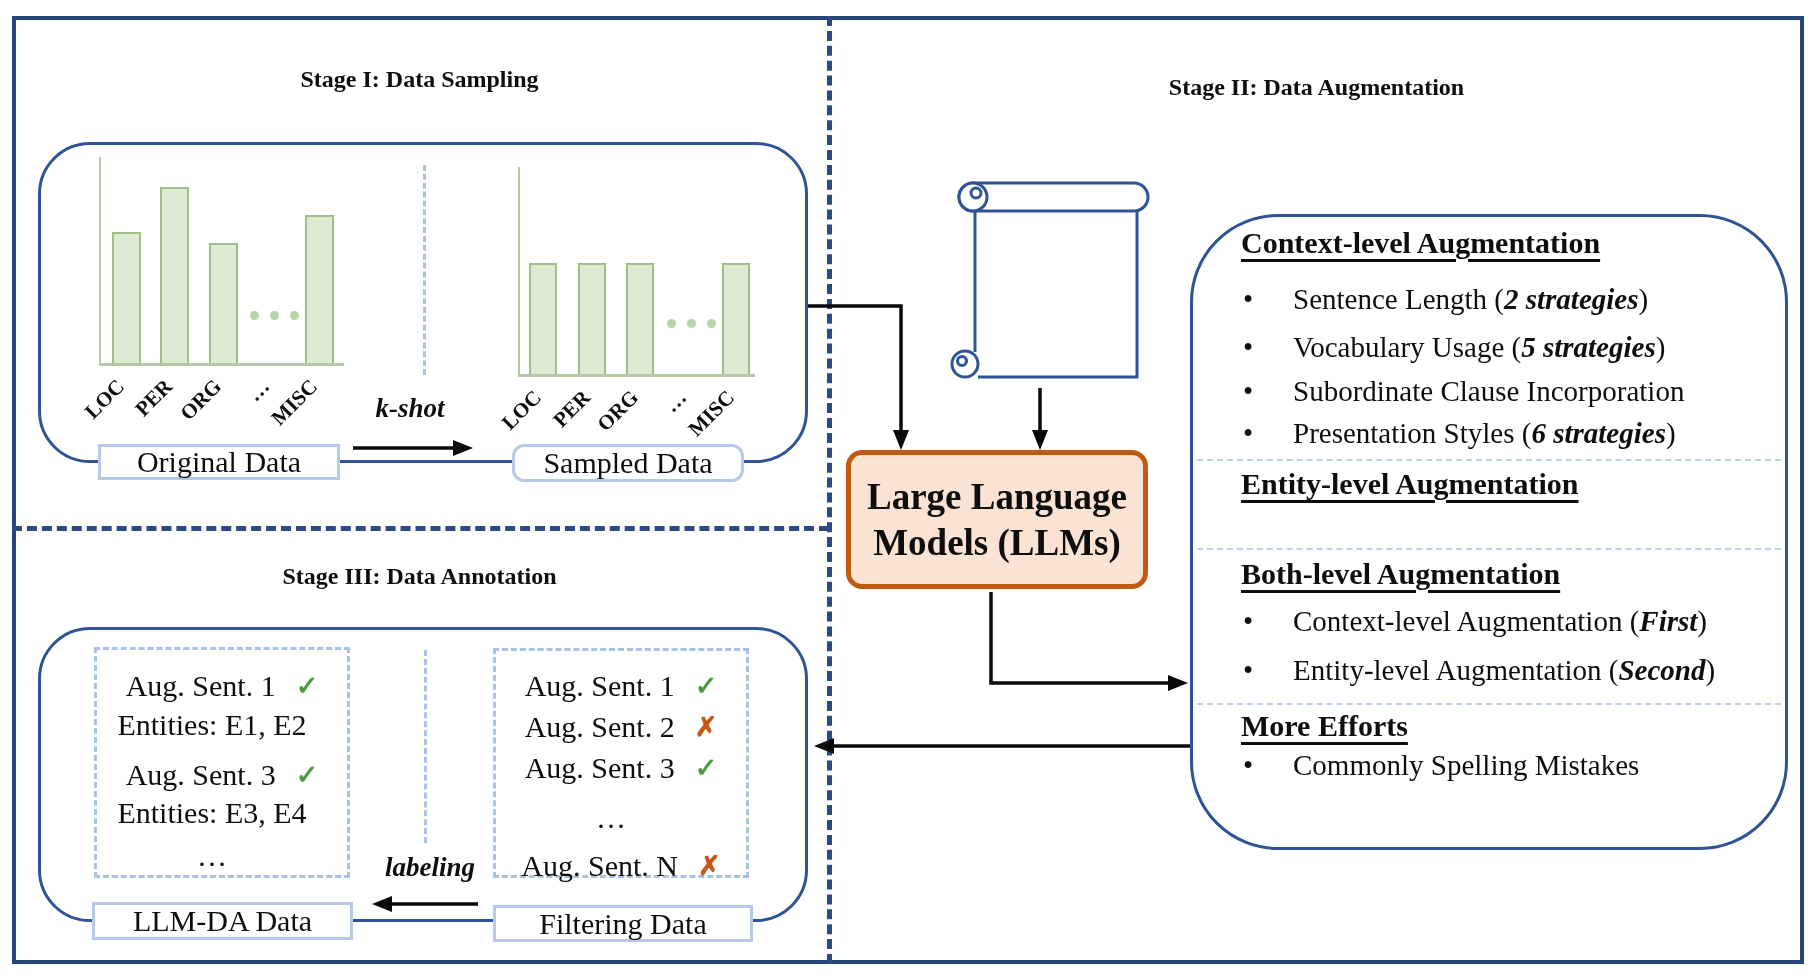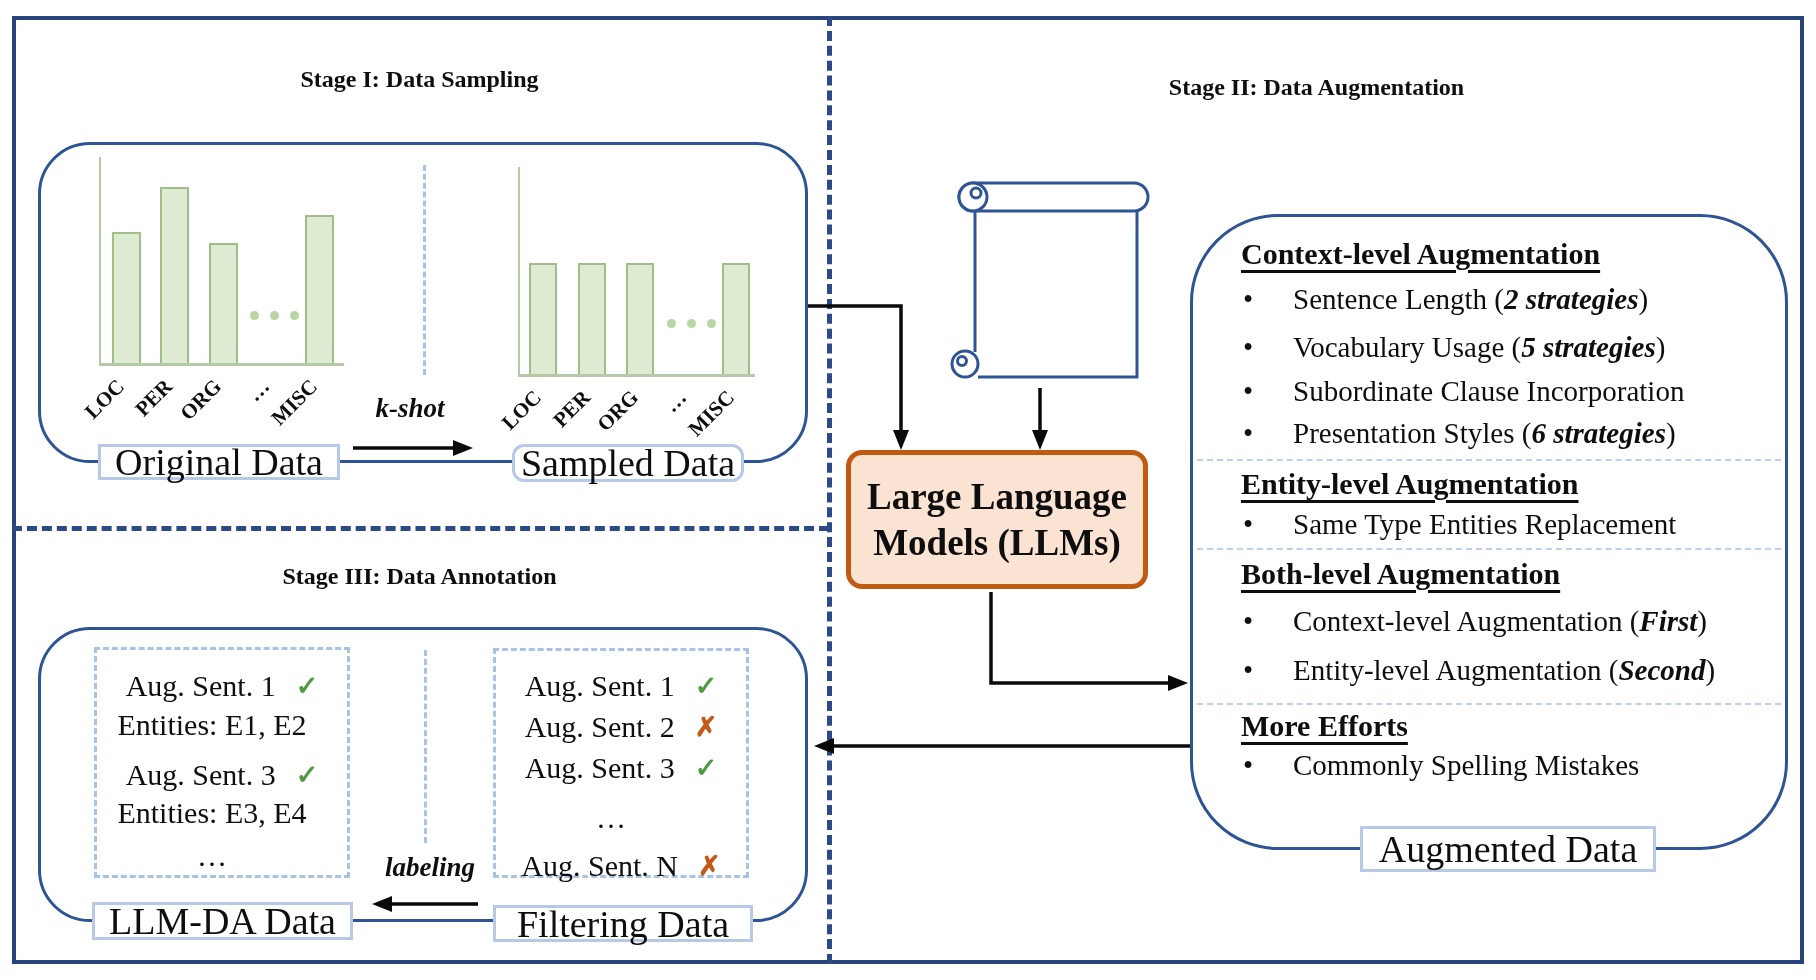--- a/index.html
+++ b/index.html
@@ -9,21 +9,21 @@
   
   #frame{left:12px;top:16px;width:1792px;height:948px;border:4px solid #27447c;box-sizing:border-box;}
   #vsep{left:827px;top:16px;height:948px;width:0;border-left:5px dashed #2c4a85;}
   #hsep{left:12px;top:526px;width:817px;height:0;border-top:5px dashed #2c4a85;}
   
   .stage-title{font-size:24px;font-weight:bold;text-align:center;}
   
   .round-box{border:3px solid #2e5496;border-radius:52px;background:#fff;box-sizing:border-box;}
   
   .tag{background:#fff;border:3px solid #b7c9e6;box-sizing:border-box;display:flex;
-       align-items:center;justify-content:center;font-size:38px;z-index:6;}
+       align-items:center;justify-content:center;font-size:30px;z-index:6;}
   
   .chart{border-left:2px solid #b5c8a8;border-bottom:3px solid #b5c8a8;box-sizing:content-box;}
   .bar{position:absolute;bottom:0;background:#ddebd3;border:2px solid #9fbe88;border-bottom:none;box-sizing:border-box;}
   .dots{position:absolute;display:flex;gap:11px;}
   .dots span{width:9px;height:9px;border-radius:50%;background:#b9d5a3;display:block;}
   .axlabel{position:absolute;width:66px;text-align:right;font-weight:bold;font-size:21px;
            transform:rotate(-45deg);transform-origin:100% 45%;white-space:nowrap;}
   .inner-dash-v{width:0;border-left:3px dashed #a8c3e4;}
   
   .note{font-weight:bold;font-style:italic;font-size:27px;text-align:center;}
@@ -112,43 +112,39 @@
 
   <div class="abs note" style="left:981px;top:246px;width:150px;">various</div>
   <div class="abs note" style="left:981px;top:301px;width:150px;">prompts</div>
 
   <div id="llm-box" class="abs">
     <span>Large Language</span>
     <span>Models (LLMs)</span>
   </div>
 
   <div id="aug-box" class="abs">
-    <div class="asec" style="top:16px">Context-level Augmentation</div>
+    <div class="asec" style="top:5px">Context-level Augmentation</div>
     <div class="abul" style="top:61px"><span>Sentence Length (</span><b><i>2 strategies</i></b><span>)</span></div>
     <div class="abul" style="top:109px"><span>Vocabulary Usage (</span><b><i>5 strategies</i></b><span>)</span></div>
     <div class="abul" style="top:153px"><span>Subordinate Clause Incorporation</span><b><i></i></b><span></span></div>
     <div class="abul" style="top:195px"><span>Presentation Styles (</span><b><i>6 strategies</i></b><span>)</span></div>
 
     <div class="adiv" style="top:242px"></div>
     <div class="asec" style="top:246px">Entity-level Augmentation</div>
-    <div class="abul" style="top:286px"><span>Same Type Entities Replacement</span><b><i></i></b><span></span></div>
 
     <div class="adiv" style="top:331px"></div>
     <div class="asec" style="top:336px">Both-level Augmentation</div>
     <div class="abul" style="top:383px"><span>Context-level Augmentation (</span><b><i>First</i></b><span>)</span></div>
     <div class="abul" style="top:432px"><span>Entity-level Augmentation (</span><b><i>Second</i></b><span>)</span></div>
 
     <div class="adiv" style="top:486px"></div>
     <div class="asec" style="top:488px">More Efforts</div>
     <div class="abul" style="top:527px"><span>Commonly Spelling Mistakes</span><b><i></i></b><span></span></div>
   </div>
 
-  <div class="abs tag" style="left:1360px;top:826px;width:296px;height:46px;">
-    <span>Augmented Data</span>
-  </div>
 
   <div class="abs stage-title" style="left:12px;top:563px;width:815px;">Stage III: Data Annotation</div>
 
   <div class="abs round-box" style="left:38px;top:627px;width:770px;height:295px;"></div>
 
   <div class="abs inner-dash-v" style="left:424px;top:650px;height:193px;"></div>
 
   <div class="abs dash-box llmda" style="left:94px;top:647px;width:256px;height:231px;">
     <div class="srow" style="top:16px">
         <span>Aug. Sent. 1</span>

